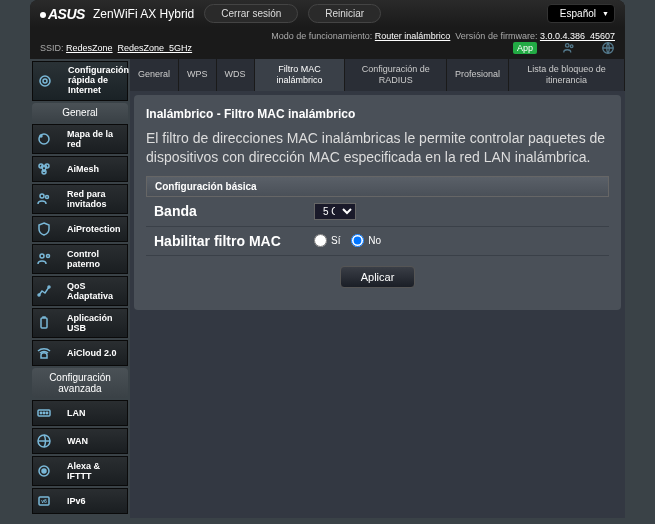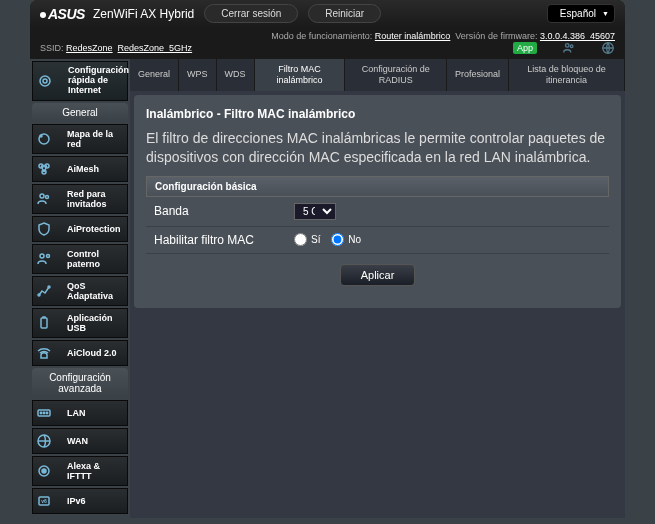--- a/index.html
+++ b/index.html
@@ -34,21 +34,21 @@
 .content { flex: 1; background: #333842; padding: 0; }
 .tabs { display: flex; background: #333842; }
 .tab { padding: 5px 8px; font-size: 9px; color: #ccc; background: #2a2e36; border-right: 1px solid #1a1a1a; cursor: pointer; text-align: center; line-height: 1.2; display: flex; align-items: center; justify-content: center; }
 .tab.active { background: #3a4048; color: #fff; }
 
 .panel { background: #4a5058; margin: 4px; border-radius: 4px; padding: 12px; }
 .panel-title { color: #fff; font-size: 12px; font-weight: bold; margin-bottom: 8px; }
 .panel-desc { color: #ddd; font-size: 14px; line-height: 1.4; margin-bottom: 8px; }
 .section-head { background: linear-gradient(#5a6068, #4a5058); color: #fff; font-size: 10px; font-weight: bold; padding: 4px 8px; border: 1px solid #666; }
 .form-row { display: flex; padding: 6px 8px; border-bottom: 1px solid #3a4048; align-items: center; }
-.form-label { width: 140px; font-size: 12px; color: #fff; }
+.form-label { width: 160px; font-size: 14px; color: #fff; font-weight: bold; }
 .form-ctrl select { background: #1a1a2a; color: #fff; border: 1px solid #666; padding: 1px 4px; font-size: 10px; width: 42px; }
 .form-ctrl { display: flex; align-items: center; gap: 4px; font-size: 10px; color: #fff; }
 .apply-wrap { text-align: center; padding: 10px; }
 .apply-btn { background: linear-gradient(#3a3e46, #1a1e26); border: 1px solid #555; border-radius: 4px; color: #fff; padding: 4px 20px; font-size: 11px; cursor: pointer; }
 
 svg.si { stroke: #7ab8d8; fill: none; stroke-width: 1.5; }
 </style>
 </head>
 <body>
 

